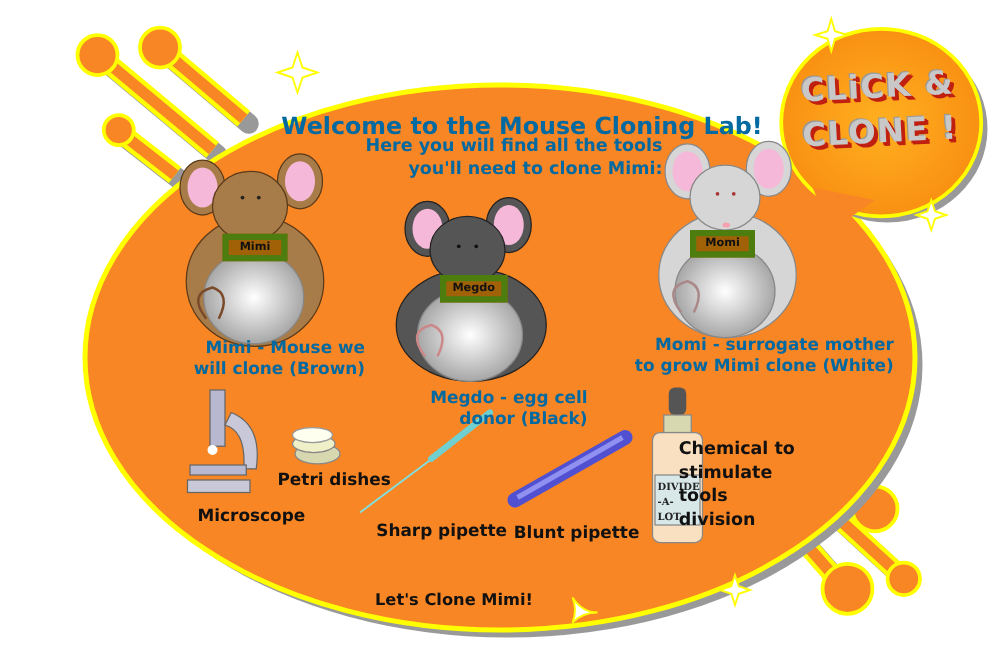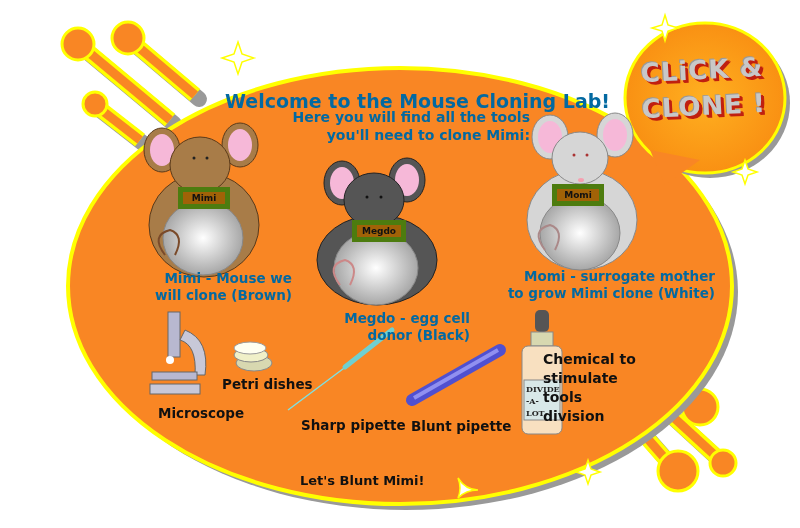--- a/index.html
+++ b/index.html
@@ -210,19 +210,19 @@
     <div>LOT</div>
   </div>
 </div>
 <div class="tool-label chem">
   <div>Chemical to</div>
   <div>stimulate</div>
   <div>tools</div>
   <div>division</div>
 </div>
 
-<div class="tool-label lets" style="cursor:pointer;">Let's Blunt Mimi!</div>
+<div class="tool-label lets" style="cursor:pointer;">Let's Clone Mimi!</div>
 
 <div class="clickclone">
   <div>CLiCK &amp;</div>
   <div>CLONE !</div>
 </div>
 </div>
 
 </body></html>

